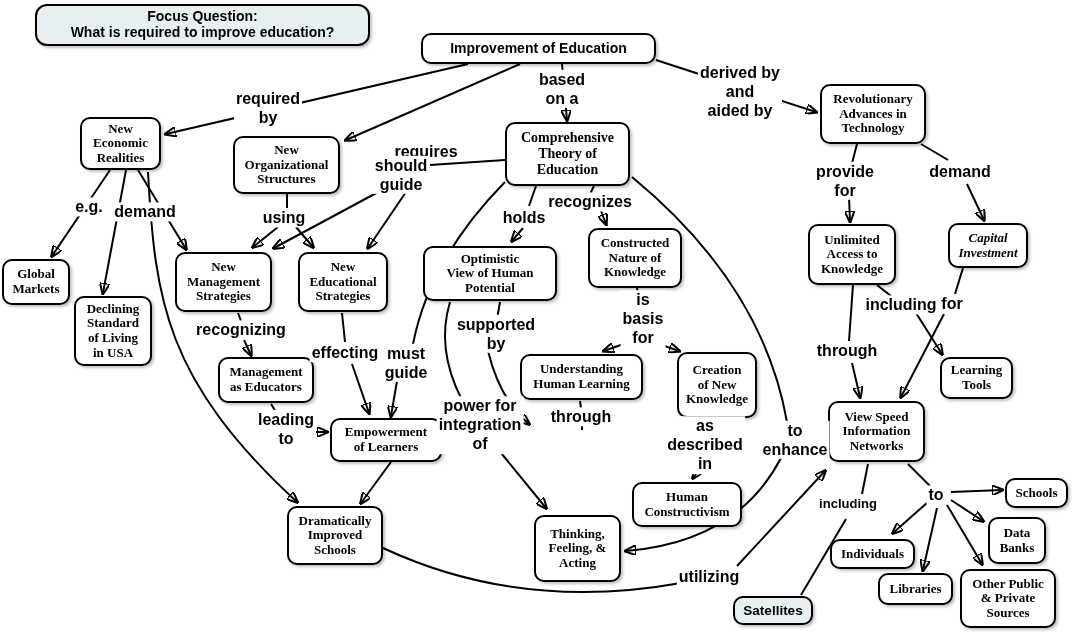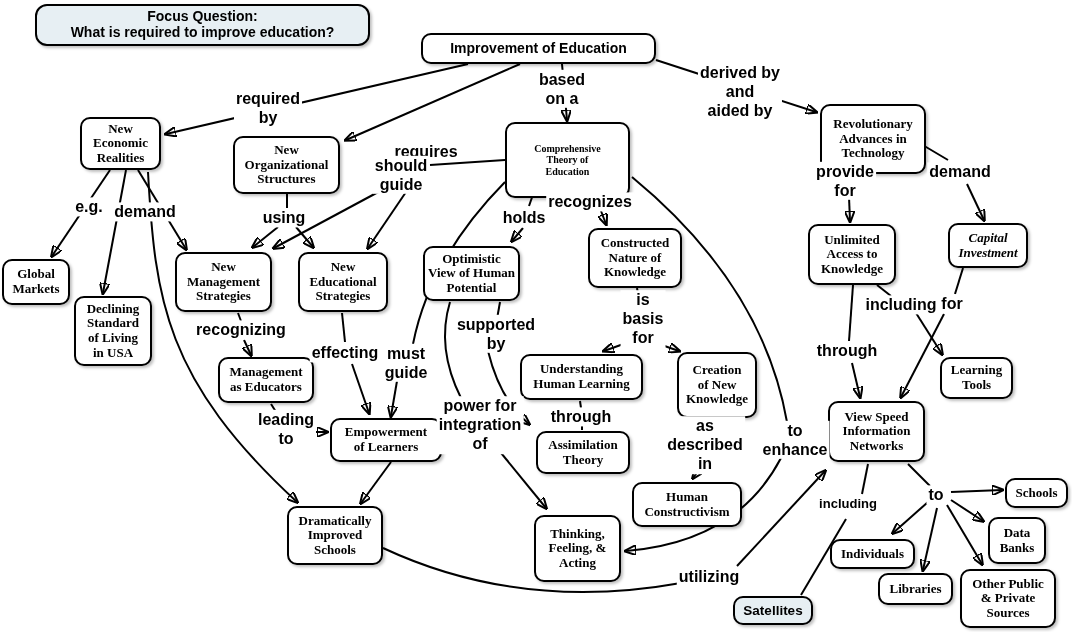--- a/index.html
+++ b/index.html
@@ -96,60 +96,58 @@
 What is required to improve education?</div>
   <div class="node hl sans" style="left:733px;top:596px;width:80px;height:29px;font-size:13.5px;">Satellites</div>
 
   <div class="node sans big" style="left:421px;top:33px;width:235px;height:31px;">Improvement of Education</div>
   <div class="node" style="left:80px;top:117px;width:81px;height:53px;">New
 Economic
 Realities</div>
   <div class="node" style="left:233px;top:136px;width:107px;height:58px;">New
 Organizational
 Structures</div>
-  <div class="node" style="left:505px;top:122px;width:125px;height:76px;font-size:10px;">Comprehensive
+  <div class="node" style="left:505px;top:122px;width:125px;height:64px;font-size:14px;">Comprehensive
 Theory of
 Education</div>
-  <div class="node" style="left:820px;top:84px;width:106px;height:70px;margin-top:20px;">Revolutionary
+  <div class="node" style="left:820px;top:84px;width:106px;height:60px;">Revolutionary
 Advances in
 Technology</div>
   <div class="node" style="left:808px;top:224px;width:88px;height:61px;">Unlimited
 Access to
 Knowledge</div>
   <div class="node" style="left:948px;top:223px;width:80px;height:45px;font-style:italic;">Capital
 Investment</div>
   <div class="node" style="left:2px;top:259px;width:68px;height:46px;">Global
 Markets</div>
   <div class="node" style="left:74px;top:296px;width:78px;height:70px;">Declining
 Standard
 of Living
 in USA</div>
   <div class="node" style="left:175px;top:252px;width:97px;height:60px;">New
 Management
 Strategies</div>
   <div class="node" style="left:298px;top:252px;width:90px;height:60px;">New
 Educational
 Strategies</div>
-  <div class="node" style="left:423px;top:246px;width:97px;height:55px;">Optimistic
+  <div class="node" style="left:423px;top:246px;width:134px;height:55px;">Optimistic
 View of Human
 Potential</div>
   <div class="node" style="left:588px;top:228px;width:94px;height:60px;">Constructed
 Nature of
 Knowledge</div>
   <div class="node" style="left:218px;top:357px;width:96px;height:46px;">Management
 as Educators</div>
   <div class="node" style="left:520px;top:354px;width:123px;height:46px;">Understanding
 Human Learning</div>
   <div class="node" style="left:677px;top:352px;width:80px;height:66px;">Creation
 of New
 Knowledge</div>
   <div class="node" style="left:330px;top:418px;width:112px;height:44px;">Empowerment
 of Learners</div>
-  <div class="node" style="left:536px;top:431px;width:94px;height:43px;">Assimilation
-Theory</div>
   <div class="node" style="left:632px;top:482px;width:110px;height:45px;">Human
 Constructivism</div>
   <div class="node" style="left:940px;top:357px;width:73px;height:42px;">Learning
 Tools</div>
   <div class="node" style="left:828px;top:401px;width:97px;height:61px;">View Speed
 Information
 Networks</div>
   <div class="node" style="left:287px;top:506px;width:96px;height:59px;">Dramatically
 Improved
 Schools</div>

